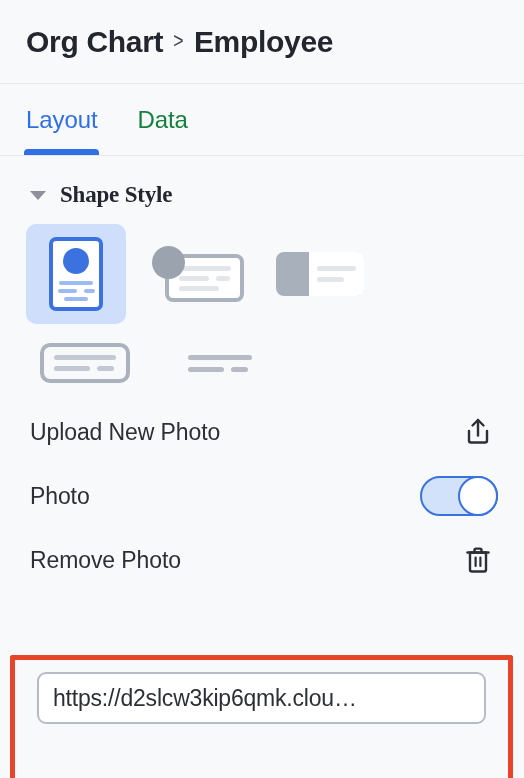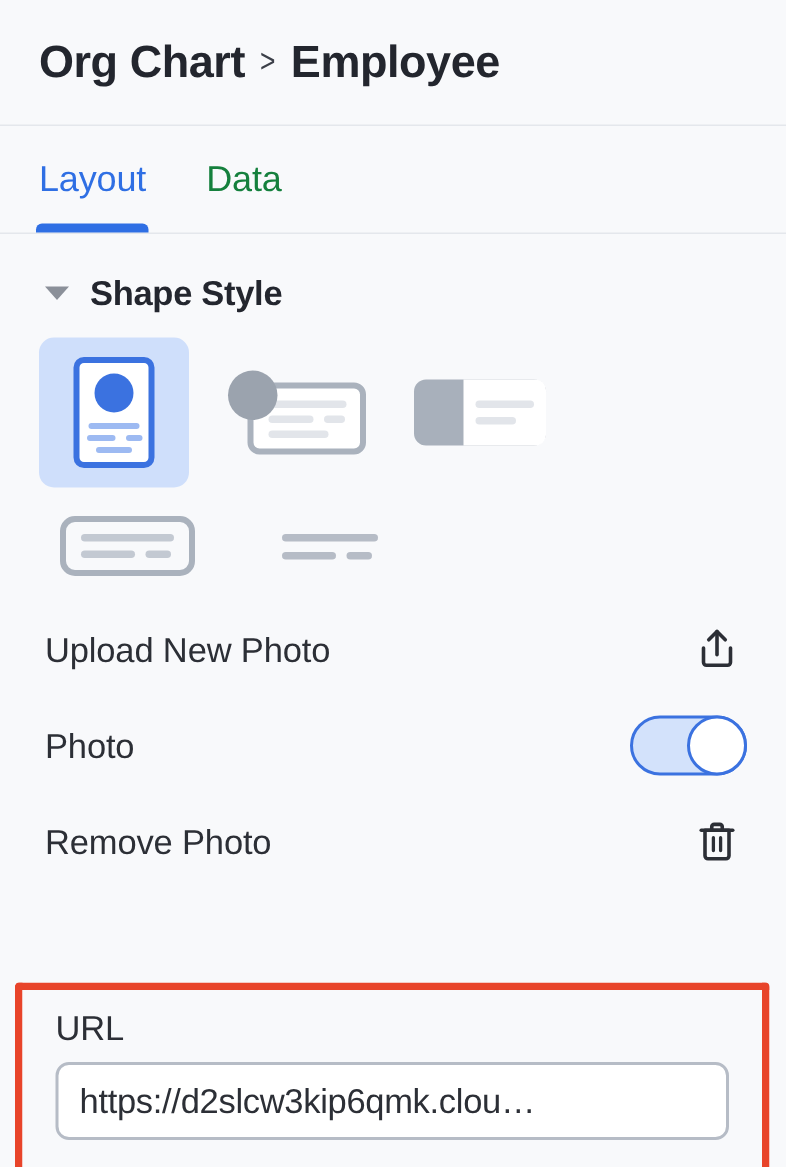--- a/index.html
+++ b/index.html
@@ -92,20 +92,21 @@
     border-left: 8px solid transparent;
     border-right: 8px solid transparent;
     border-top: 9px solid #8b9099;
     cursor: pointer;
   }
   .section-title {
     font-size: 23px;
     font-weight: bold;
     color: #23262e;
     letter-spacing: -0.2px;
+    font-family: Liberation Serif, serif;
   }
 
   
   .shape-grid {
     padding: 14px 26px 0 26px;
   }
   .shape-row {
     display: flex;
     align-items: center;
     gap: 22px;
@@ -389,17 +390,16 @@
       <svg width="30" height="32" viewBox="0 0 30 32" fill="none">
         <path d="M4.5 8.5h21" stroke="#2c2f36" stroke-width="2.4" stroke-linecap="round"></path>
         <path d="M11.5 8.5V6.2a1.6 1.6 0 0 1 1.6-1.6h3.8a1.6 1.6 0 0 1 1.6 1.6v2.3" stroke="#2c2f36" stroke-width="2.4" stroke-linecap="round" stroke-linejoin="round"></path>
         <path d="M7 8.5h16v17a2 2 0 0 1-2 2H9a2 2 0 0 1-2-2v-17z" stroke="#2c2f36" stroke-width="2.4" stroke-linejoin="round"></path>
         <path d="M12.6 13.5v8.5M17.4 13.5v8.5" stroke="#2c2f36" stroke-width="2.2" stroke-linecap="round"></path>
       </svg>
     </div>
   </div>
 
   <div class="url-block">
-    <div class="url-label">URL</div>
     <input class="url-input" type="text" value="https://d2slcw3kip6qmk.clou…" style="">
   </div>
 
 </div>
 
 </body></html>

